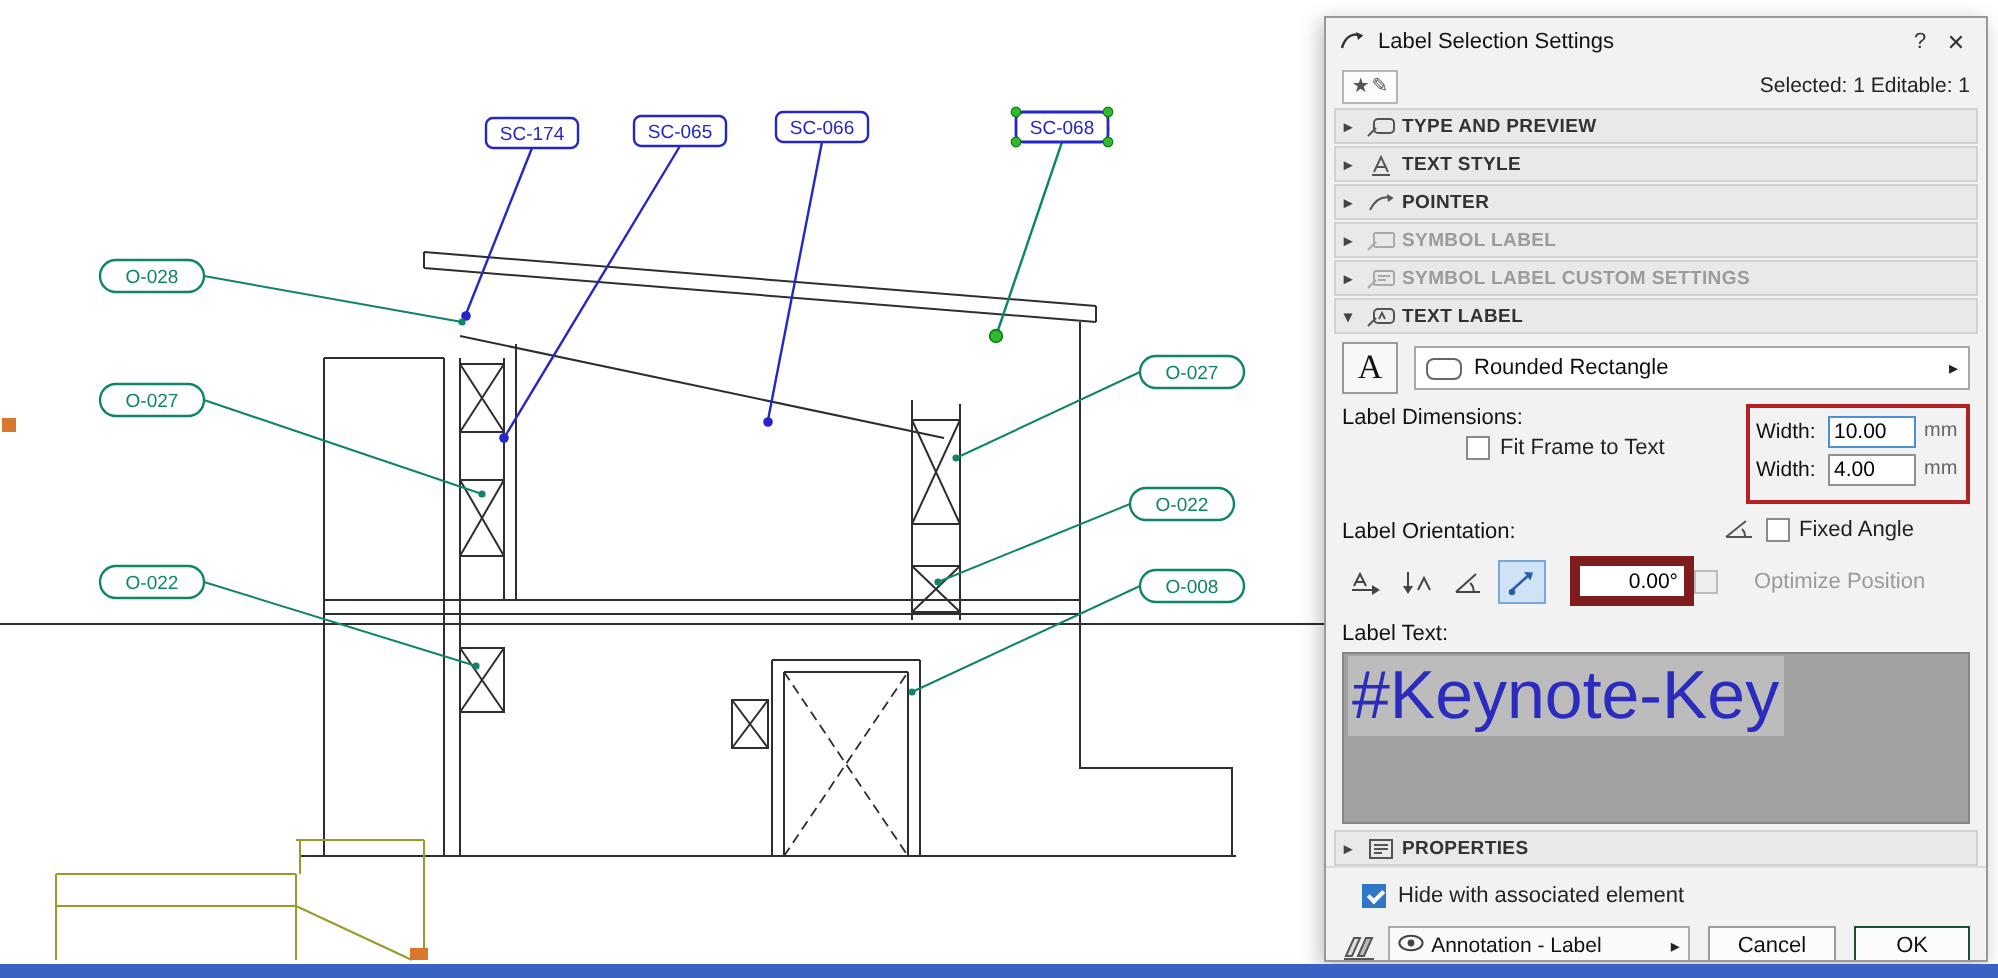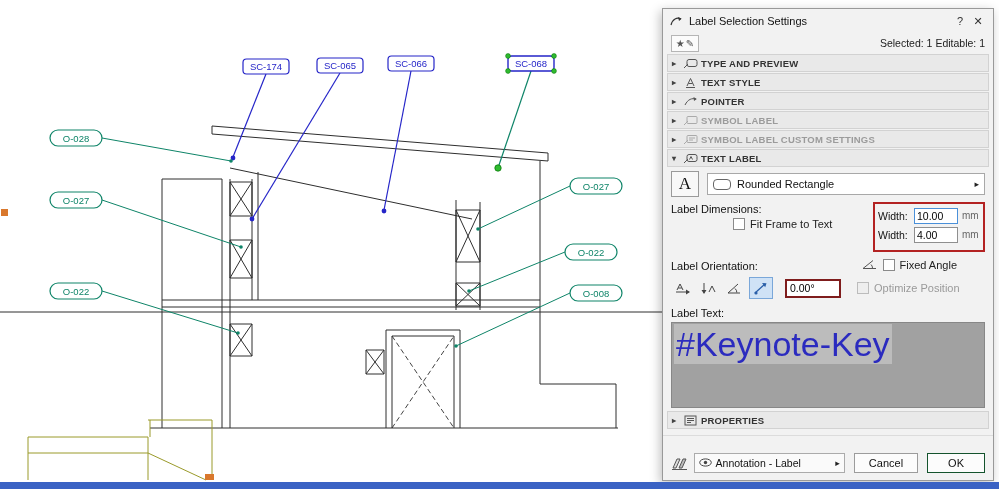--- a/index.html
+++ b/index.html
@@ -54,22 +54,22 @@
   .fld-row label{width:36px;font-size:10.5px;color:#111;}
   .field{width:38px;height:14px;border:1px solid #8f8f8f;background:#fff;font-size:10.5px;padding:0 2px;font-family:"Liberation Sans",sans-serif;}
   .field.focused{border-color:#4a90d9;}
   .unit{margin-left:4px;font-size:10px;color:#666;}
   .orient-cap-row{margin-top:6px;display:flex;align-items:center;}
   .orient-cap-row .spacer{flex:1;}
   .fixed-angle{display:flex;align-items:flex-start;gap:5px;margin-right:28px;}
   .icons-row{margin-top:5px;display:flex;align-items:center;}
   .ob{width:22px;height:20px;border:1px solid transparent;display:flex;align-items:center;justify-content:center;margin-right:2px;background:transparent;}
   .ob.sel{background:#cfe2f6;border-color:#7aa7d9;}
-  .angle-input{margin-left:10px;width:46px;height:15px;border:2px solid #7f1d1d;background:#fff;font-size:10.5px;padding:0 3px;font-family:"Liberation Sans",sans-serif;}
-  .optimize{display:flex;align-items:center;gap:5px;margin-left:16px;color:#9a9a9a;}
+  .angle-input{margin-left:10px;width:46px;height:15px;border:5px solid #7f1d1d;background:#fff;font-size:10.5px;padding:0 3px;font-family:"Liberation Sans",sans-serif;text-align:right;}
+  .optimize{display:flex;align-items:center;gap:18px;color:#9a9a9a;}
   .cb{width:12px;height:12px;border:1px solid #8a8a8a;background:#fff;flex:0 0 auto;box-sizing:border-box;}
   .cb.dis{border-color:#bcbcbc;background:#eee;}
   .cb.on{background:#2f78c8;border-color:#2f78c8;position:relative;}
   .cb.on::after{content:"";position:absolute;left:2px;top:2px;width:6px;height:3px;border-left:2px solid #fff;border-bottom:2px solid #fff;transform:rotate(-45deg);}
   .lt-cap{margin-top:8px;}
   .label-textarea{
     margin-top:3px;height:82px;background:#a1a1a1;border:1px solid #878787;
     padding:1px 2px;overflow:hidden;cursor:text;
   }
   .big-text{
@@ -391,20 +391,24 @@
     <span class="sicon">
         <svg width="15" height="11">
           <rect x="2" y="1" width="11" height="9" stroke="#555" fill="none"></rect>
           <path d="M4,3.5 L11,3.5 M4,5.5 L11,5.5 M4,7.5 L8,7.5" stroke="#555"></path>
         </svg>
       </span>
     <span>PROPERTIES</span>
   </div>
 
   <div class="footarea">
+    <div class="hide-row">
+      <span class="cb on"></span>
+      <span>Hide with associated element</span>
+    </div>
     <div class="btn-row">
       <span class="penset">
         <svg width="18" height="15">
             <path d="M2,12 L6,3 L9,3 L5,12 Z" stroke="#555" fill="#ddd"></path>
             <path d="M8,12 L12,3 L15,3 L11,12 Z" stroke="#555" fill="#bbb"></path>
             <path d="M1,13.5 L16,13.5" stroke="#555"></path>
           </svg>
       </span>
       <div class="layer-combo">
         <span><svg width="13" height="9">

